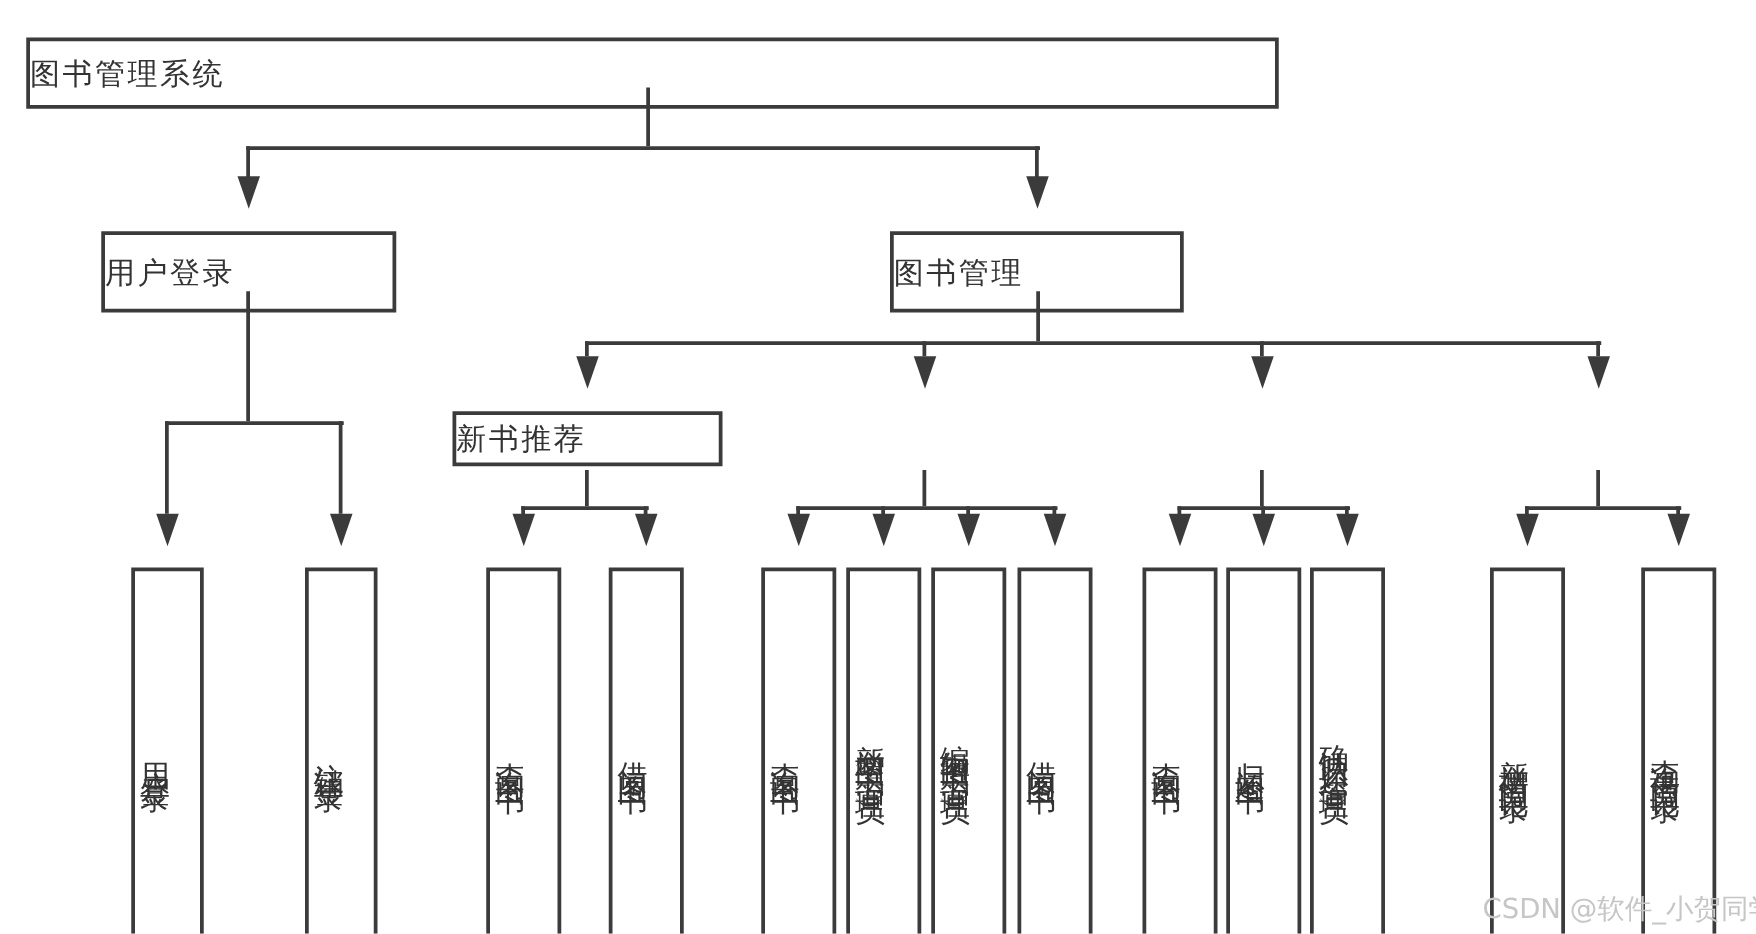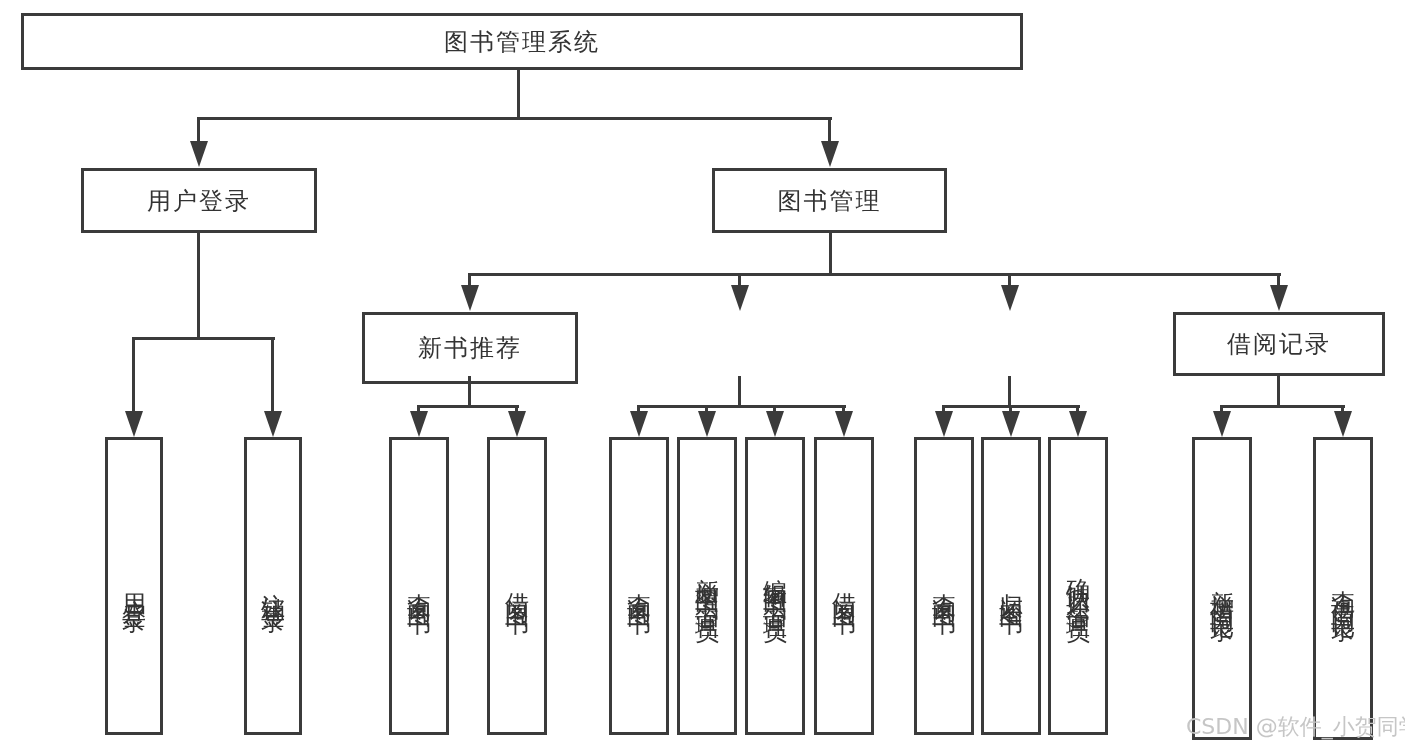--- a/index.html
+++ b/index.html
@@ -16,21 +16,21 @@
     overflow:hidden;
     font-family:"DejaVu Sans","Liberation Sans",sans-serif;
   }
   .box{
     position:absolute;
     box-sizing:border-box;
     background:#fff;
     border:3px solid var(--line);
     display:flex;
     align-items:center;
-    justify-content:center;
+    margin-top:17px;
   }
   .hlabel{
     font-size:24px;
     letter-spacing:2px;
     color:var(--text);
     white-space:nowrap;
   }
   .vtext{
     writing-mode:vertical-rl;
     text-orientation:mixed;
@@ -100,25 +100,22 @@
   <div class="line" style="left:468px;top:273px;width:813px;height:3px;"></div>
   <div class="line" style="left:468px;top:273px;width:3px;height:12px;"></div>
   <div class="head" style="left:461px;top:285px;"></div>
   <div class="line" style="left:738px;top:273px;width:3px;height:12px;"></div>
   <div class="head" style="left:731px;top:285px;"></div>
   <div class="line" style="left:1008px;top:273px;width:3px;height:12px;"></div>
   <div class="head" style="left:1001px;top:285px;"></div>
   <div class="line" style="left:1277px;top:273px;width:3px;height:12px;"></div>
   <div class="head" style="left:1270px;top:285px;"></div>
 
-  <div class="box" style="left:362px;top:312px;width:216px;height:72px;">
+  <div class="box" style="left:362px;top:312px;width:216px;height:44px;">
     <span class="hlabel">新书推荐</span>
-  </div>
-  <div class="box" style="left:1173px;top:312px;width:212px;height:64px;">
-    <span class="hlabel">借阅记录</span>
   </div>
 
   <div class="line" style="left:468px;top:376px;width:3px;height:29px;"></div>
   <div class="line" style="left:417px;top:405px;width:102px;height:3px;"></div>
   <div class="line" style="left:417px;top:405px;width:3px;height:8px;"></div>
   <div class="head" style="left:410px;top:411px;"></div>
   <div class="line" style="left:515px;top:405px;width:3px;height:8px;"></div>
   <div class="head" style="left:508px;top:411px;"></div>
 
   <div class="box" style="left:389px;top:437px;width:60px;height:298px;">

